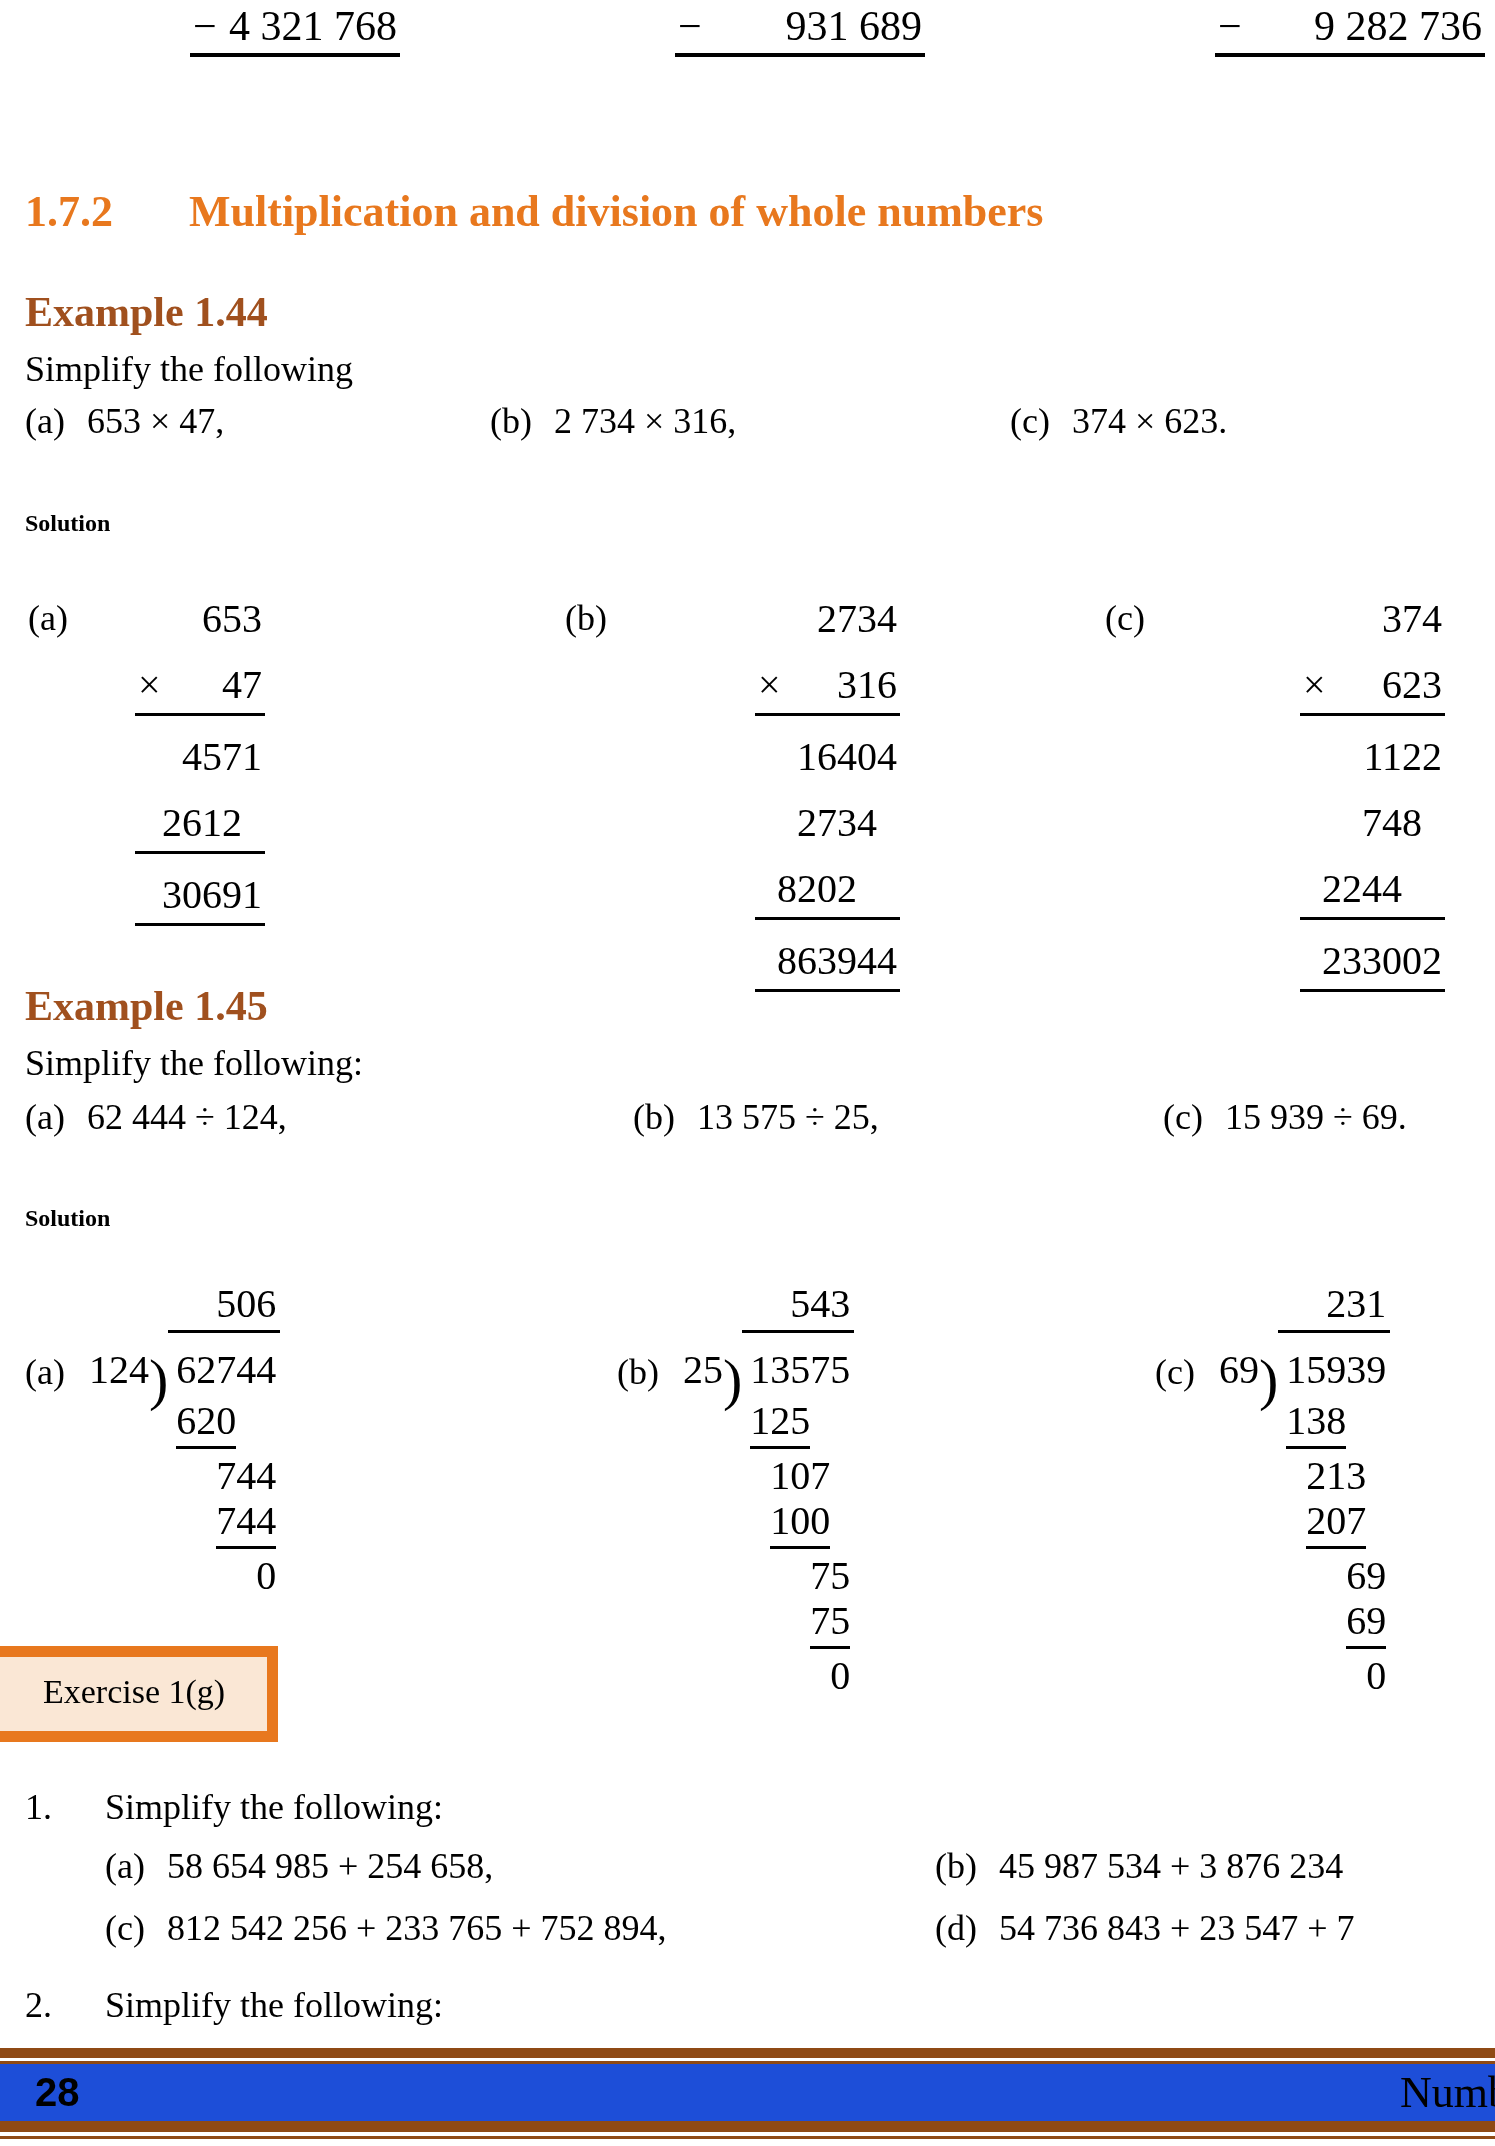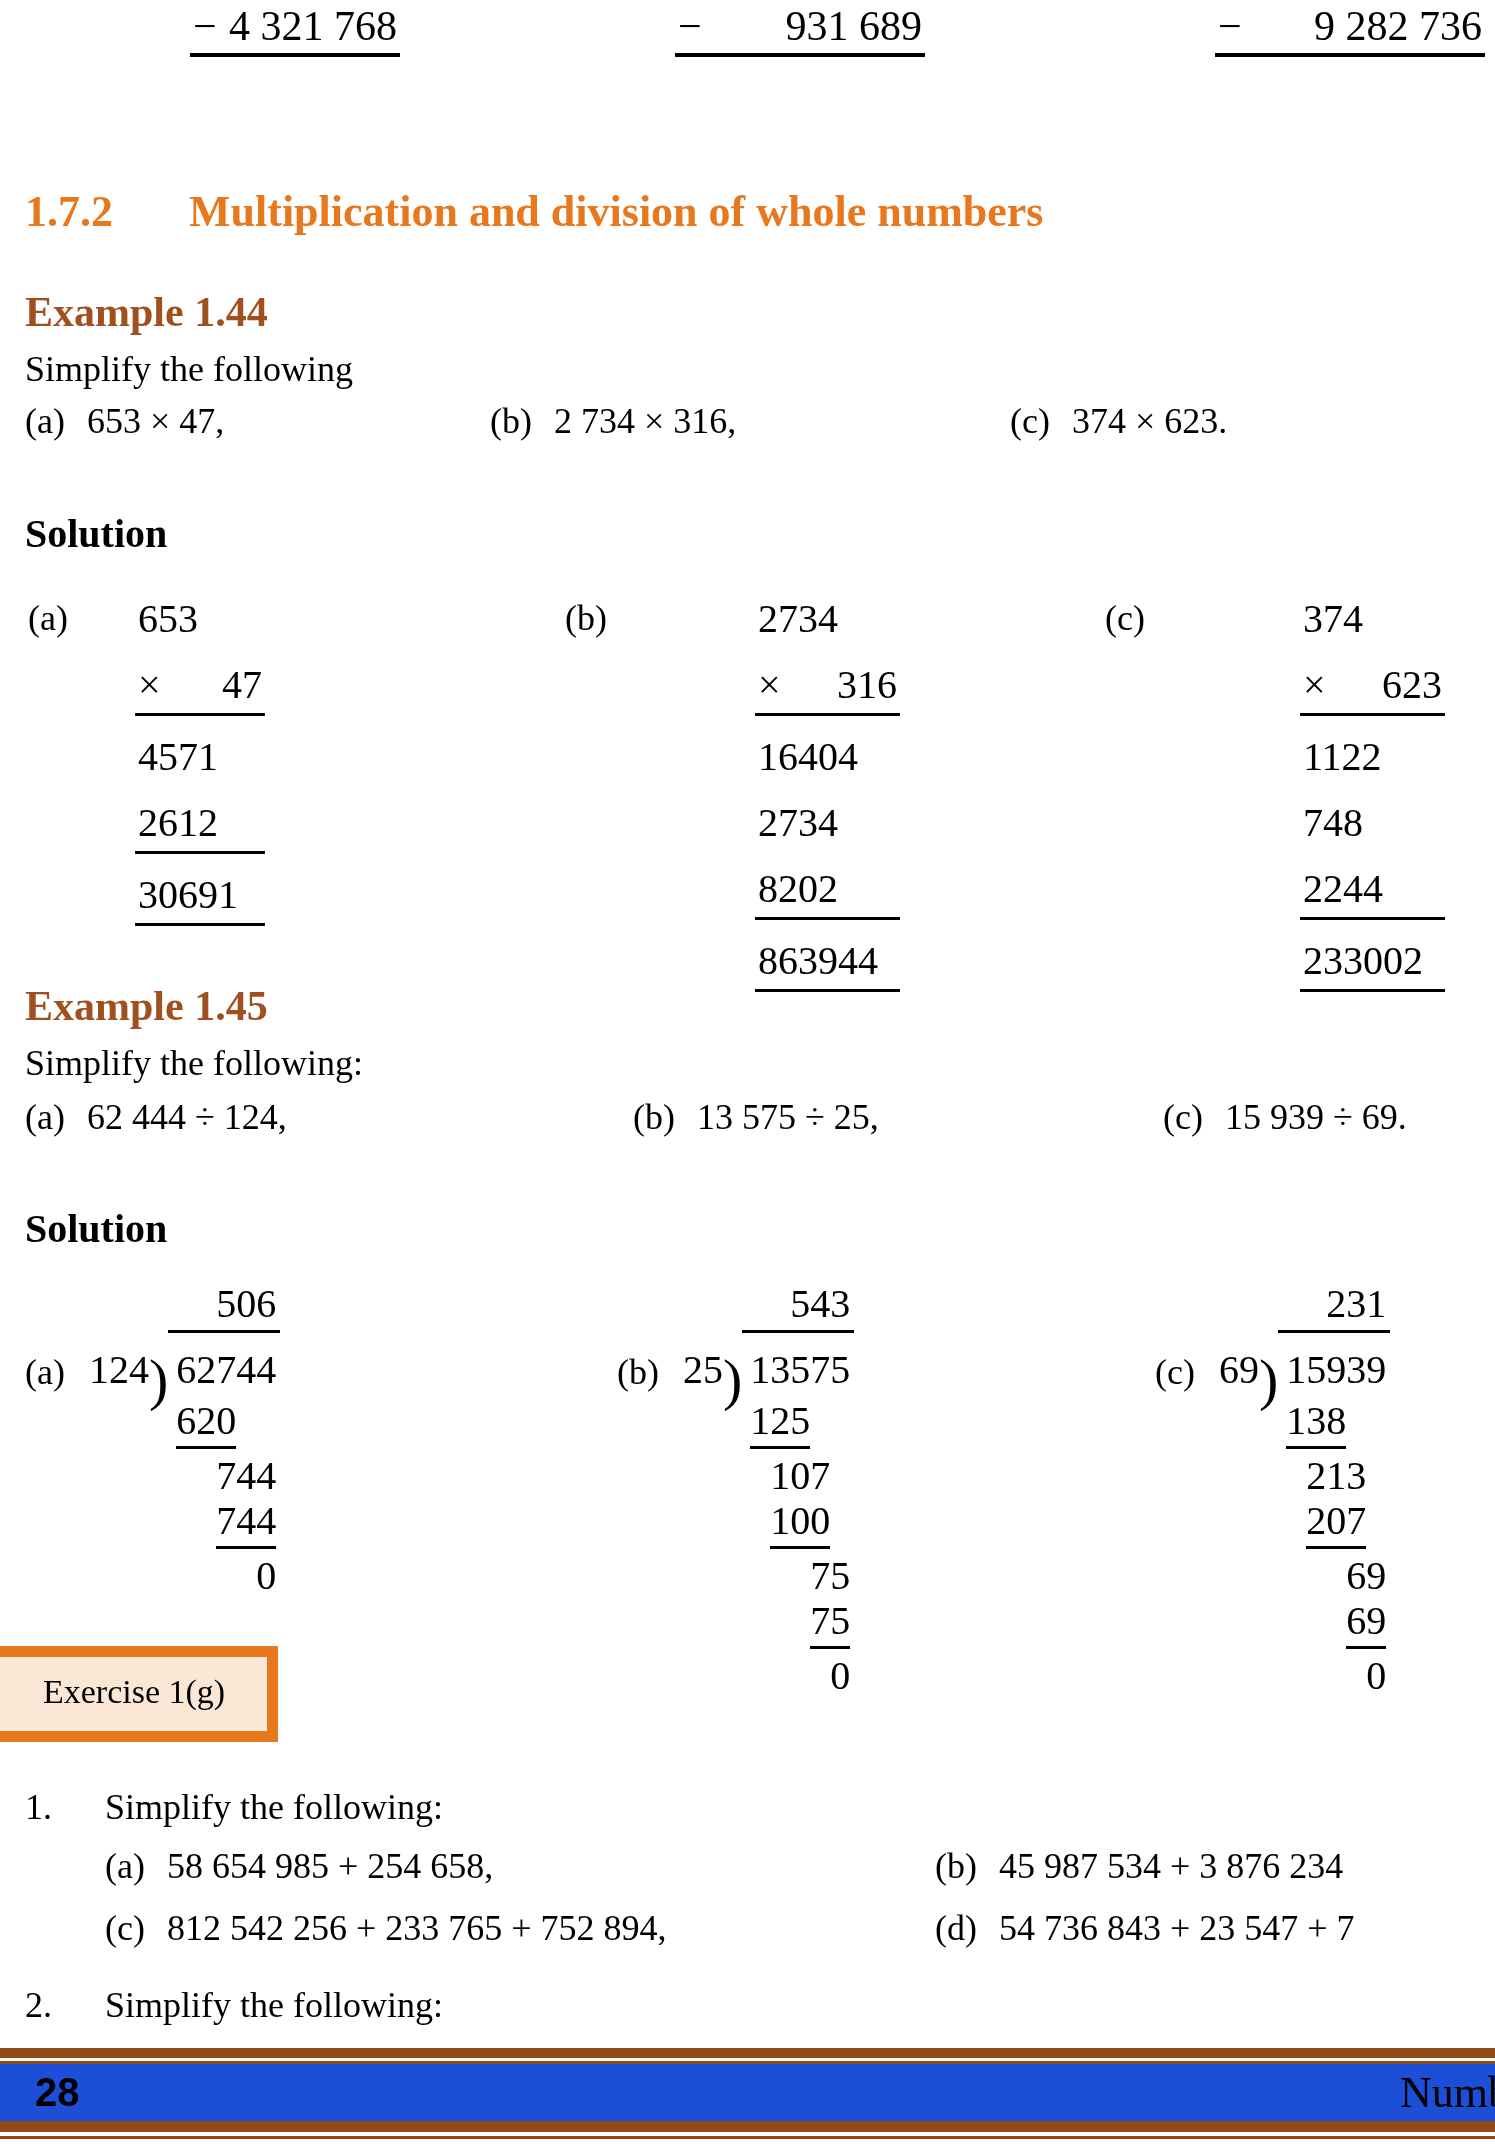--- a/index.html
+++ b/index.html
@@ -12,26 +12,26 @@
   .tsub .r1{display:flex;justify-content:space-between;align-items:flex-end;
             border-bottom:4px solid #000;padding:2px 3px 5px 3px;}
   .tsub .r2{text-align:right;border-bottom:4px solid #000;padding:9px 3px 5px 3px;}
 
   
   .section-head{top:186px;left:25px;display:flex;gap:76px;
                 font-size:44px;font-weight:bold;}
   .ex-title{font-size:42px;font-weight:bold;}
   .prompt{font-size:36px;}
   .part{display:flex;gap:22px;font-size:36px;}
-  .sol{font-size:40px;font-weight:bold;}
+  .sol{font-size:24px;font-weight:bold;}
 
   
   .mlabel{position:absolute;top:597px;font-size:36px;}
   .mcol{position:absolute;top:578px;font-size:40px;}
-  .mrow{height:64px;display:flex;justify-content:flex-start;align-items:flex-end;
+  .mrow{height:64px;display:flex;justify-content:flex-end;align-items:flex-end;
         padding:0 3px 2px 3px;}
   .mrow.op{justify-content:space-between;border-bottom:3px solid #000;padding-bottom:5px;}
   .mrow.ful,.mrow.res{border-bottom:3px solid #000;padding-bottom:5px;}
   .sh1{margin-right:1ch;}
   .sh2{margin-right:2ch;}
 
   
   .ldiv{position:absolute;top:1275px;display:grid;
         grid-template-columns:max-content 112px;font-size:40px;}
   .lq{grid-column:2;height:52px;display:flex;justify-content:flex-end;align-items:flex-end;

